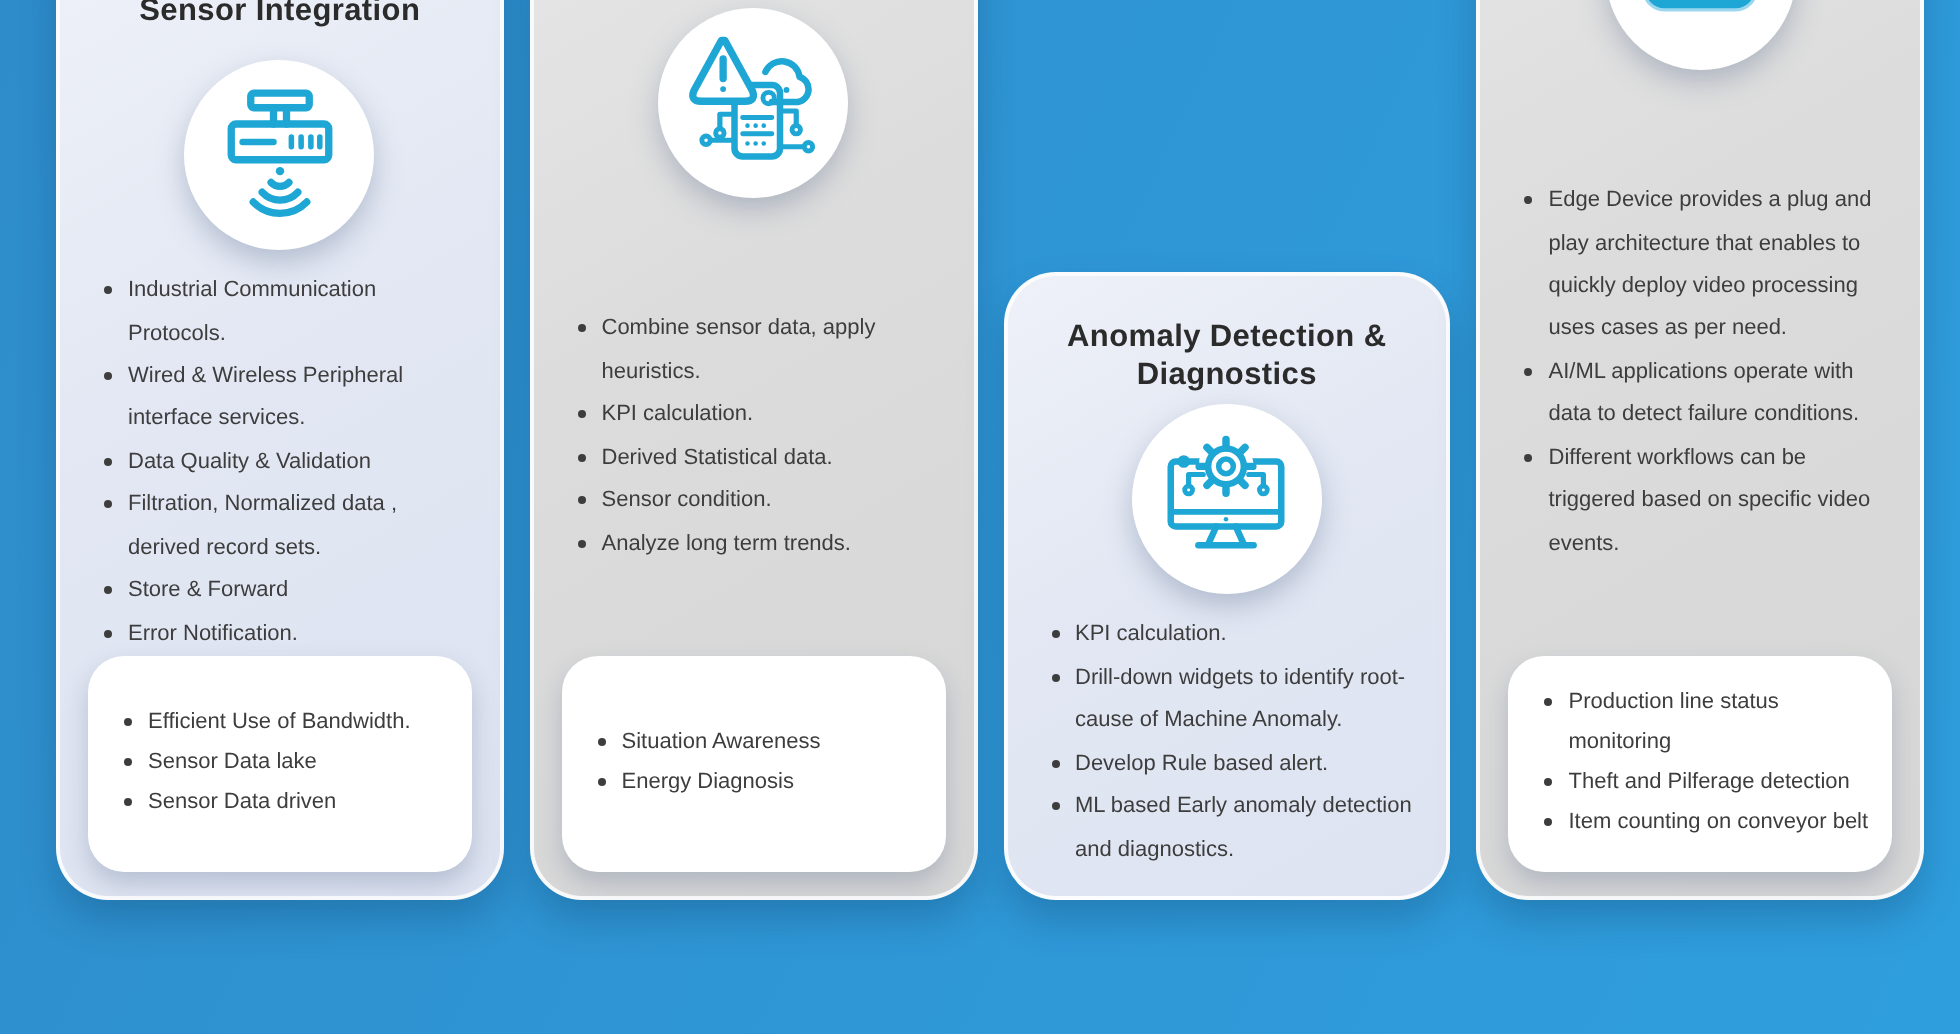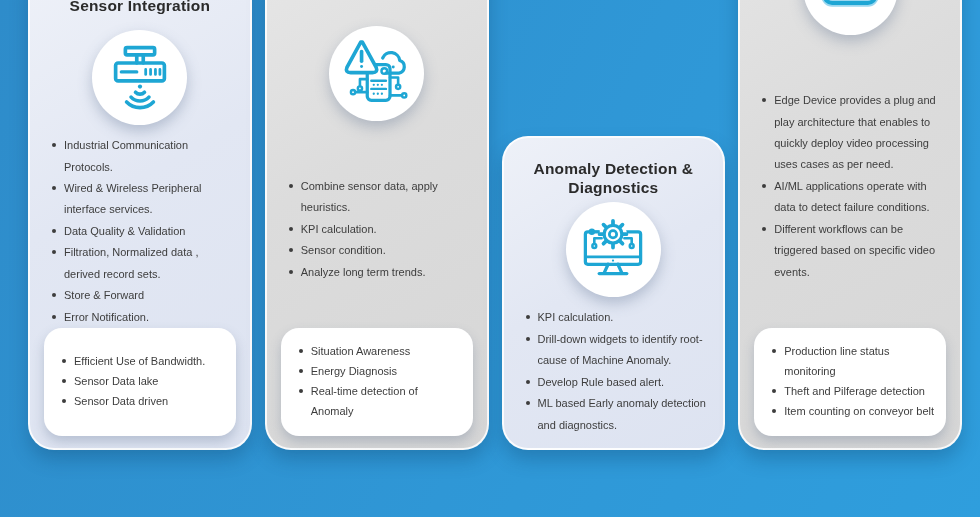--- a/index.html
+++ b/index.html
@@ -150,28 +150,28 @@
             <circle cx="81.5" cy="78" r="2.6" stroke-width="3"></circle>
           <path d="M30 12.5 L47 43.5 Q49.5 50 42.5 50 H15.5 Q8.5 50 11 43.5 L28 12.5 Z" fill="#ffffff" stroke-width="4.5"></path>
           <path d="M29 24 v12" stroke-width="4.5"></path>
           <circle cx="29" cy="42.5" r="1.8" fill="#1ea6d4" stroke="none"></circle>
         </svg>
       </span>
     </div>
     <ul class="bullets">
       <li>Combine sensor data, apply heuristics.</li>
       <li>KPI calculation.</li>
+      <li>Derived Statistical data.</li>
       <li>Sensor condition.</li>
       <li>Analyze long term trends.</li>
     </ul>
     <div class="bottom-box">
       <ul class="bullets">
         <li>Situation Awareness</li>
         <li>Energy Diagnosis</li>
-        <li>Real-time detection of Anomaly</li>
       </ul>
     </div>
   </div>
 
   <div class="card theme-blue">
     <div class="card-title">Anomaly Detection &amp; Diagnostics</div>
     <div class="icon-circle">
       <span>
         <svg viewBox="0 0 96 96" fill="none" stroke="#1ea6d4" stroke-width="4" stroke-linecap="round" stroke-linejoin="round">
           <rect x="14" y="28" width="68" height="40" rx="3"></rect>

